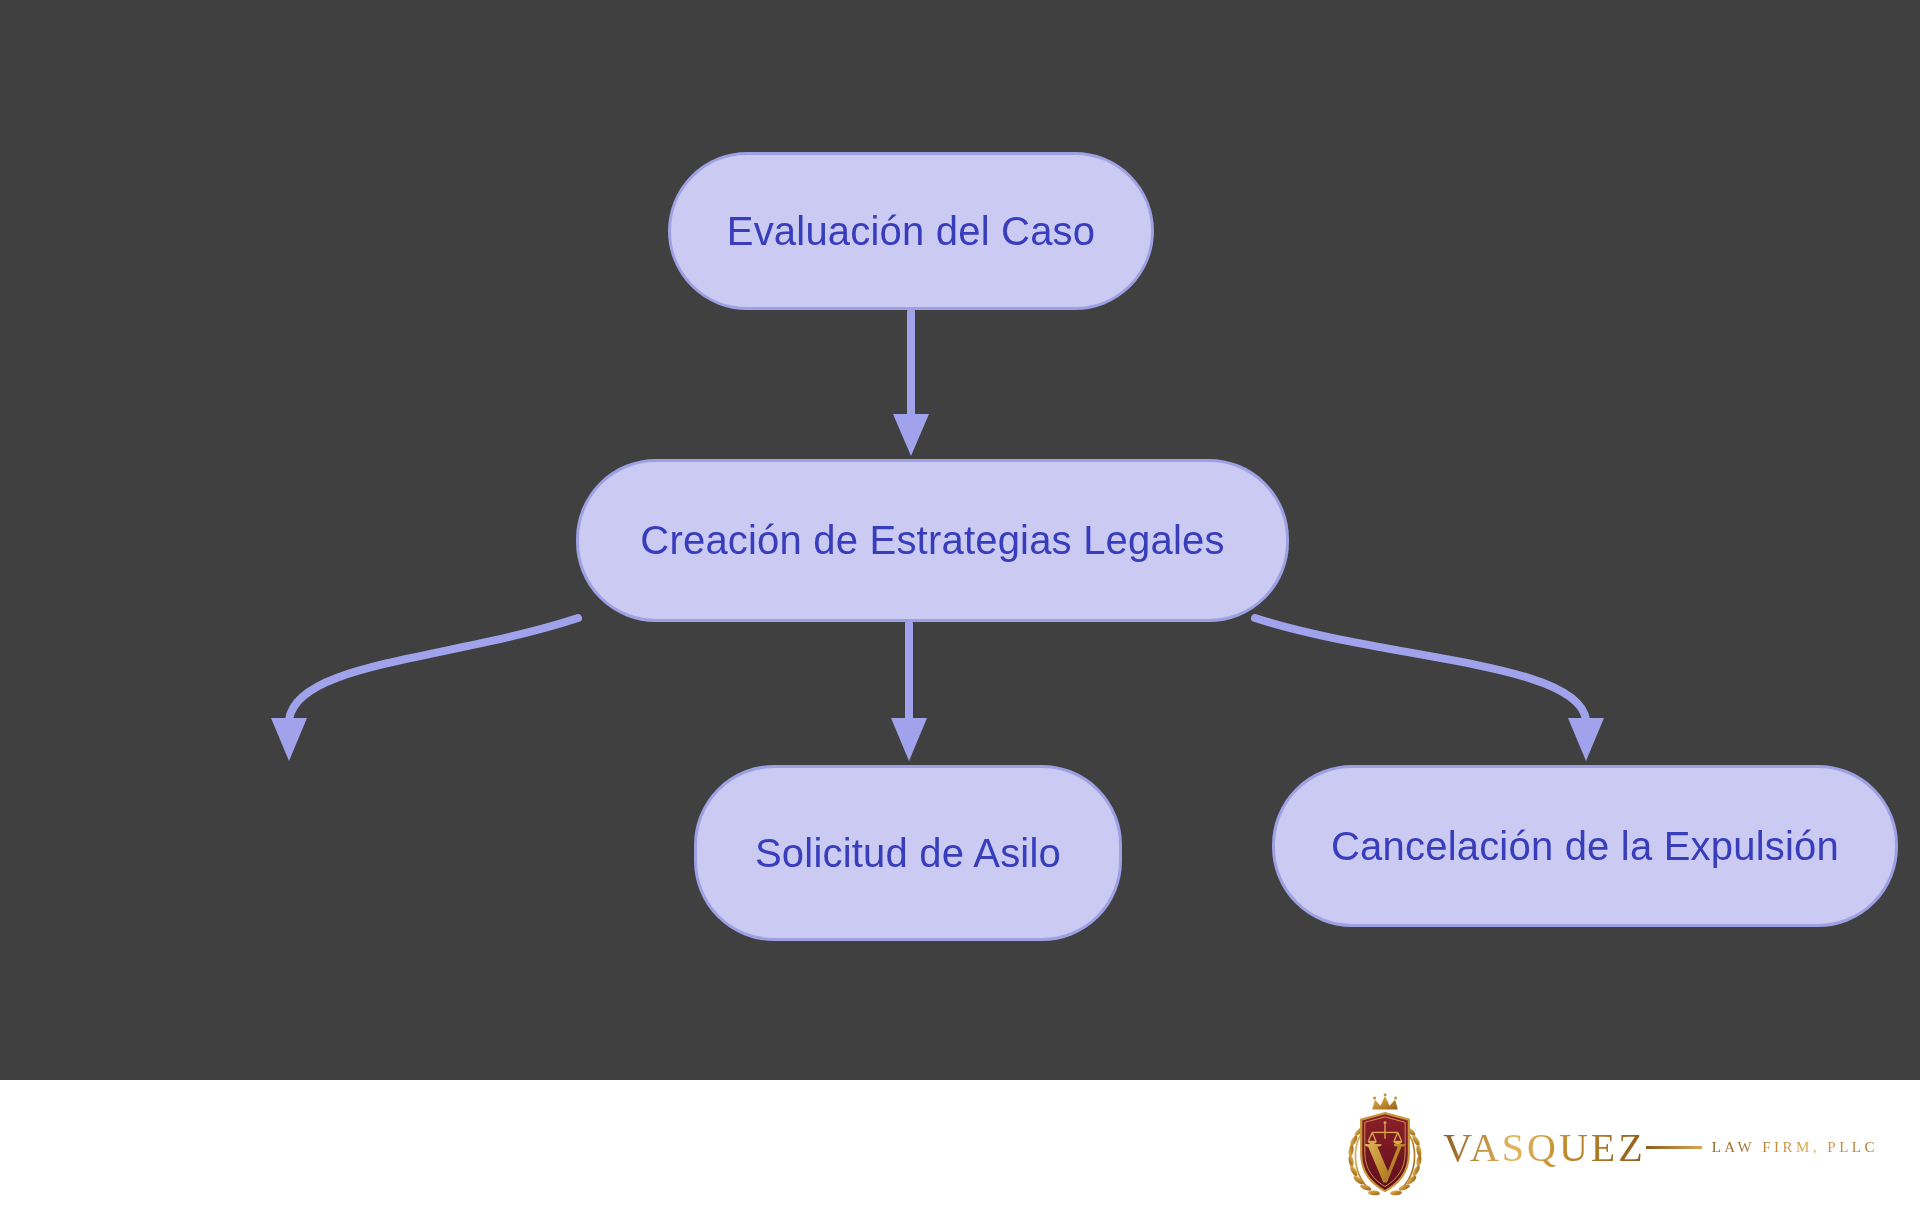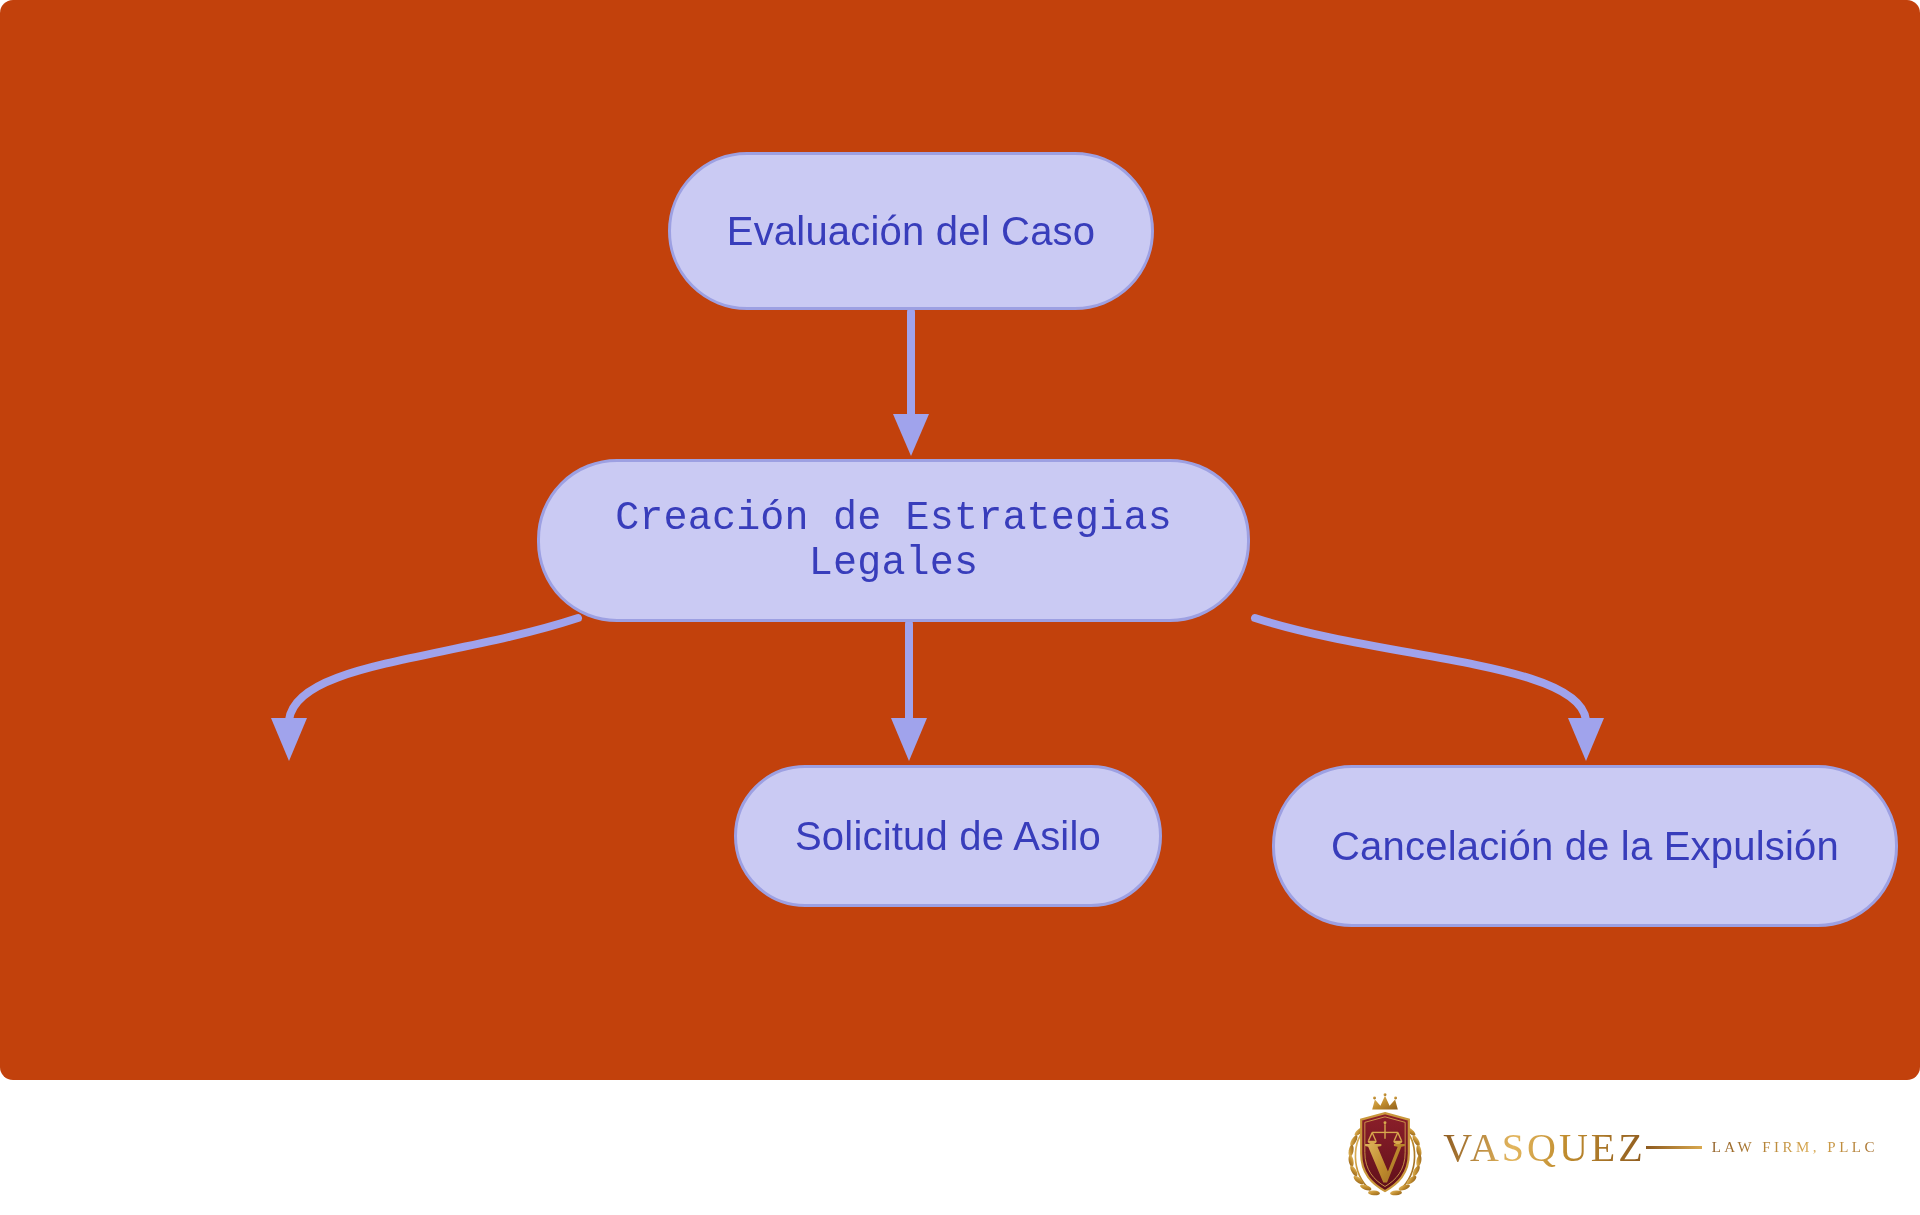--- a/index.html
+++ b/index.html
@@ -3,37 +3,36 @@
 <meta charset="utf-8">
 <style>
   html,body{margin:0;padding:0;}
   body{
     width:1920px;height:1215px;position:relative;overflow:hidden;
     font-family:"Liberation Sans",sans-serif;background:#ffffff;
   }
   
   .canvas{
     position:absolute;left:0;top:0;width:1920px;height:1080px;
-    background:#c2410c;
-    border-radius:13px;
+    background:#404040;
   }
   .connectors{position:absolute;left:0;top:0;width:1920px;height:1080px;}
   .node{
     position:absolute;
     background:#cacaf3;
     border:3px solid #9da0e2;
     border-radius:80px;
     display:flex;align-items:center;justify-content:center;
     color:#383dbb;font-size:40px;letter-spacing:.2px;
     box-sizing:border-box;text-align:center;
   }
   .node-evaluacion { left:668px;  top:152px; width:486px; height:158px; }
-  .node-creacion   { left:537px;  top:459px; width:713px; height:163px;font-family:Liberation Mono, monospace; }
+  .node-creacion   { left:576px;  top:459px; width:713px; height:163px; }
   .node-adaptacion { left:24px;   top:765px; width:528px; height:162px; }
-  .node-solicitud  { left:734px;  top:765px; width:428px; height:142px; }
+  .node-solicitud  { left:694px;  top:765px; width:428px; height:176px; }
   .node-cancelacion{ left:1272px; top:765px; width:626px; height:162px; }
 
   
   .footer{
     position:absolute;left:0;top:1080px;width:1920px;height:135px;
     background:#ffffff;
   }
   .brand{
     position:absolute;right:42px;top:10px;height:115px;
     display:flex;align-items:center;gap:12px;

